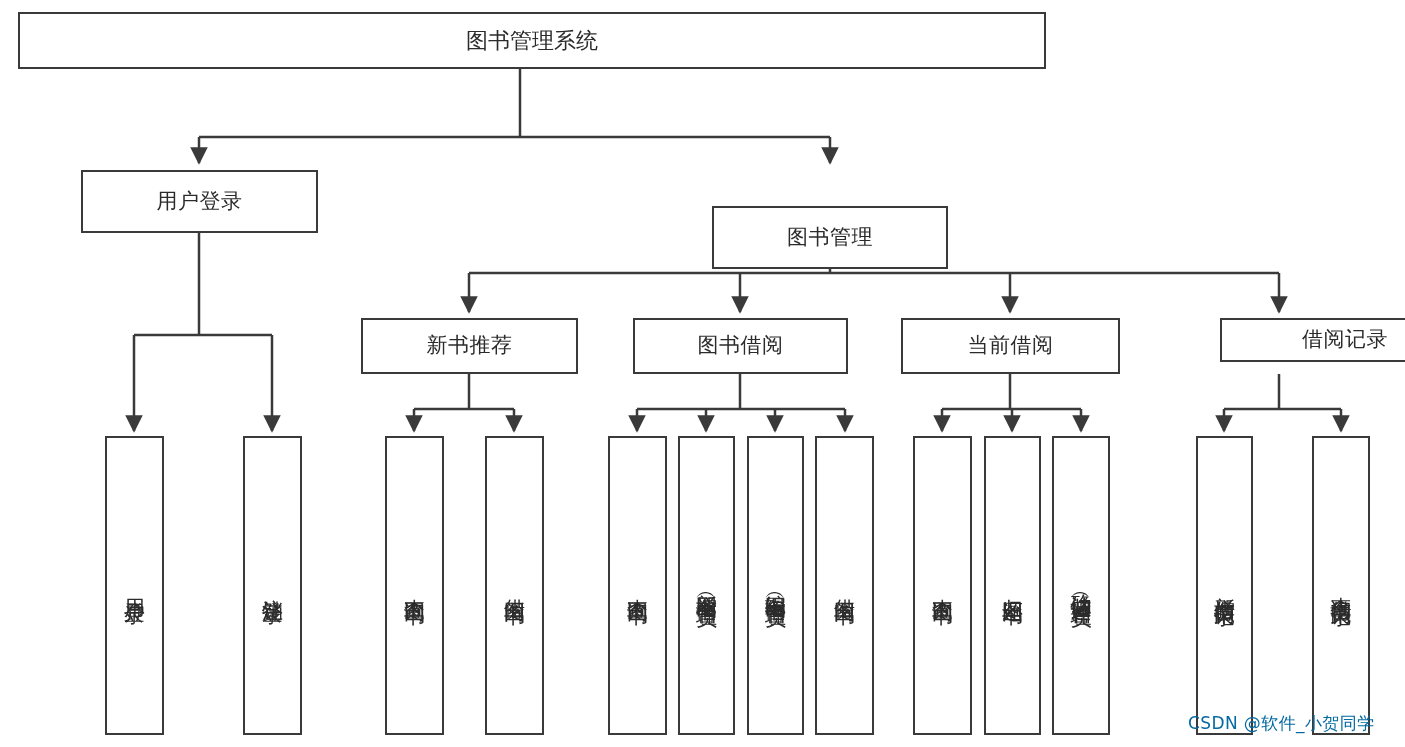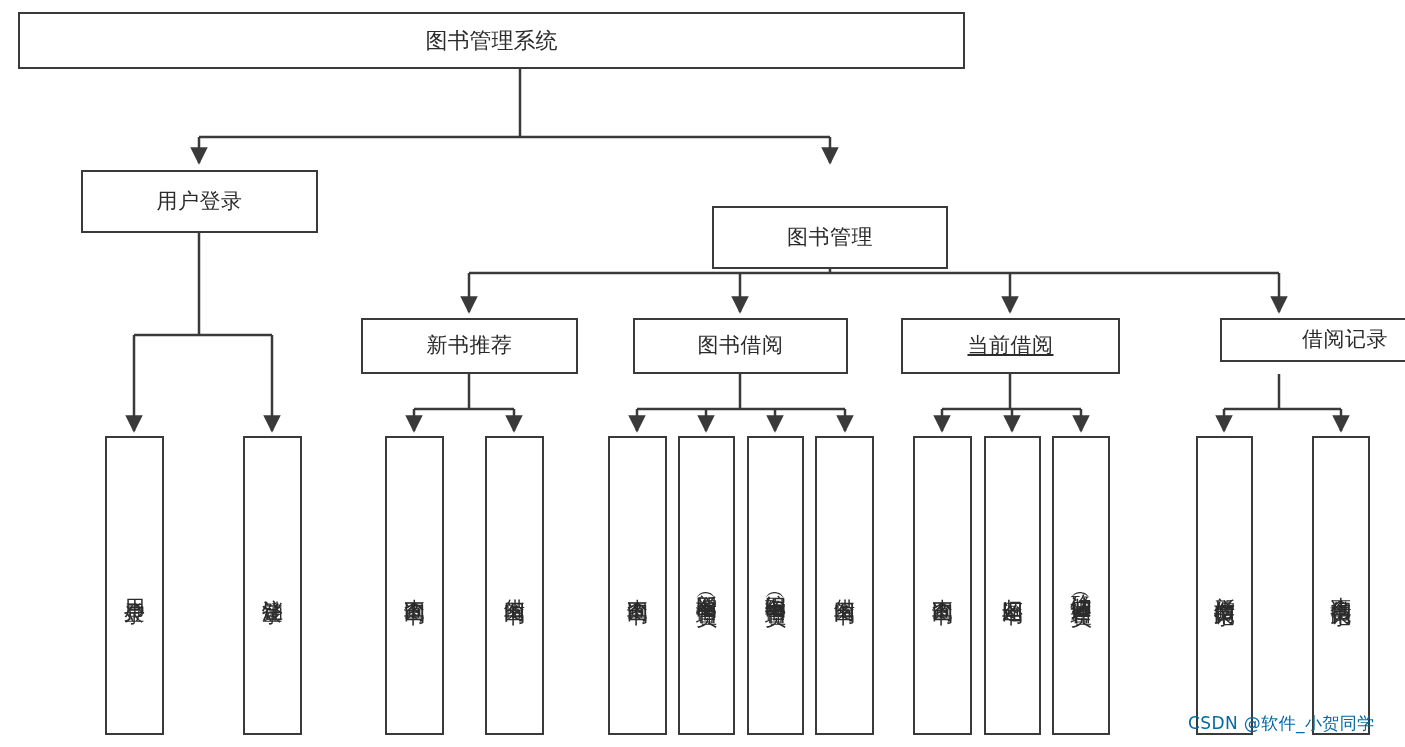--- a/index.html
+++ b/index.html
@@ -65,38 +65,38 @@
       <path d="M 1012 409 L 1012 431" marker-end="url(#arrow)"></path>
       <path d="M 1081 409 L 1081 431" marker-end="url(#arrow)"></path>
 
       <path d="M 1279 374 L 1279 409"></path>
       <path d="M 1224 409 L 1341 409"></path>
       <path d="M 1224 409 L 1224 431" marker-end="url(#arrow)"></path>
       <path d="M 1341 409 L 1341 431" marker-end="url(#arrow)"></path>
     </g>
   </svg>
 
-  <div class="node root" style="left:18px;top:12px;width:947px;height:57px;">
+  <div class="node root" style="left:18px;top:12px;width:1028px;height:57px;">
     <span>图书管理系统</span>
   </div>
 
   <div class="node h" style="left:81px;top:170px;width:237px;height:63px;">
     <span>用户登录</span>
   </div>
   <div class="node h" style="left:712px;top:170px;width:236px;height:63px;margin-top:36px;">
     <span>图书管理</span>
   </div>
 
   <div class="node h" style="left:633px;top:318px;width:215px;height:56px;">
     <span>图书借阅</span>
   </div>
   <div class="node h" style="left:361px;top:318px;width:217px;height:56px;">
     <span>新书推荐</span>
   </div>
-  <div class="node h" style="left:901px;top:318px;width:219px;height:56px;text-decoration:underline;">
+  <div class="node h" style="left:901px;top:318px;width:219px;height:56px;">
     <span>当前借阅</span>
   </div>
   <div class="node h" style="left:1220px;top:318px;width:214px;height:44px;padding-left:36px;">
     <span>借阅记录</span>
   </div>
 
   <div class="leaf" style="left:105px;top:436px;width:59px;height:299px;">
     <span class="vtxt">用户登录</span>
   </div>
   <div class="leaf" style="left:243px;top:436px;width:59px;height:299px;">

